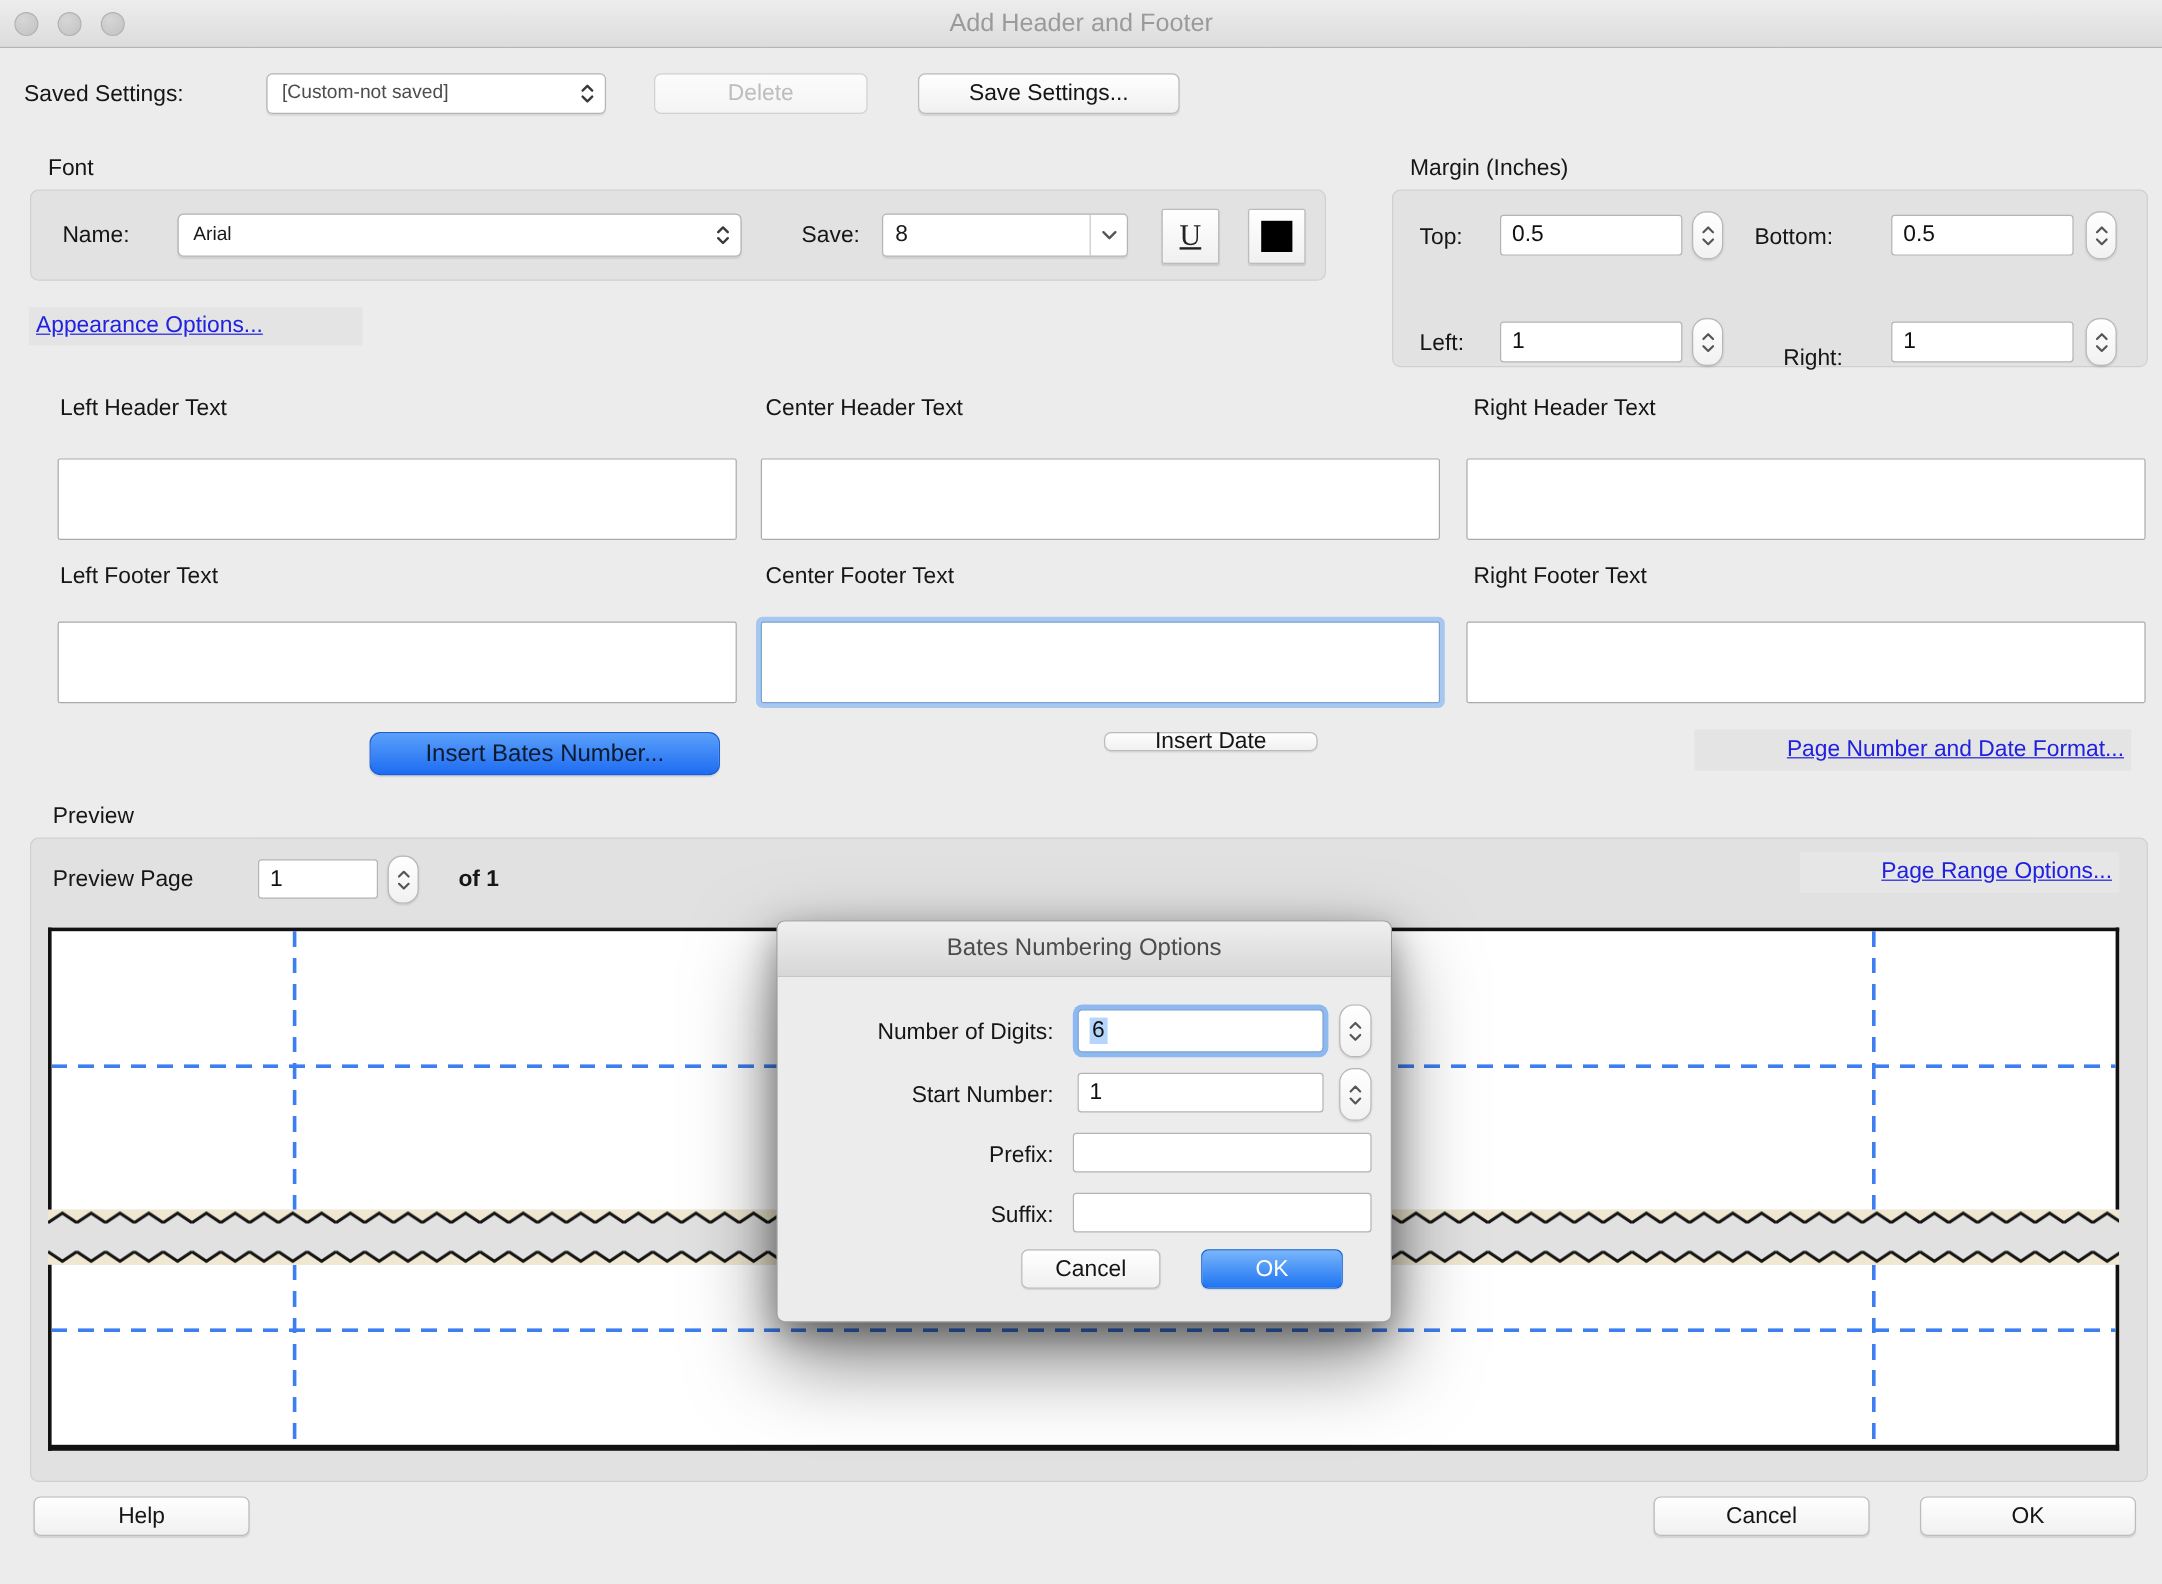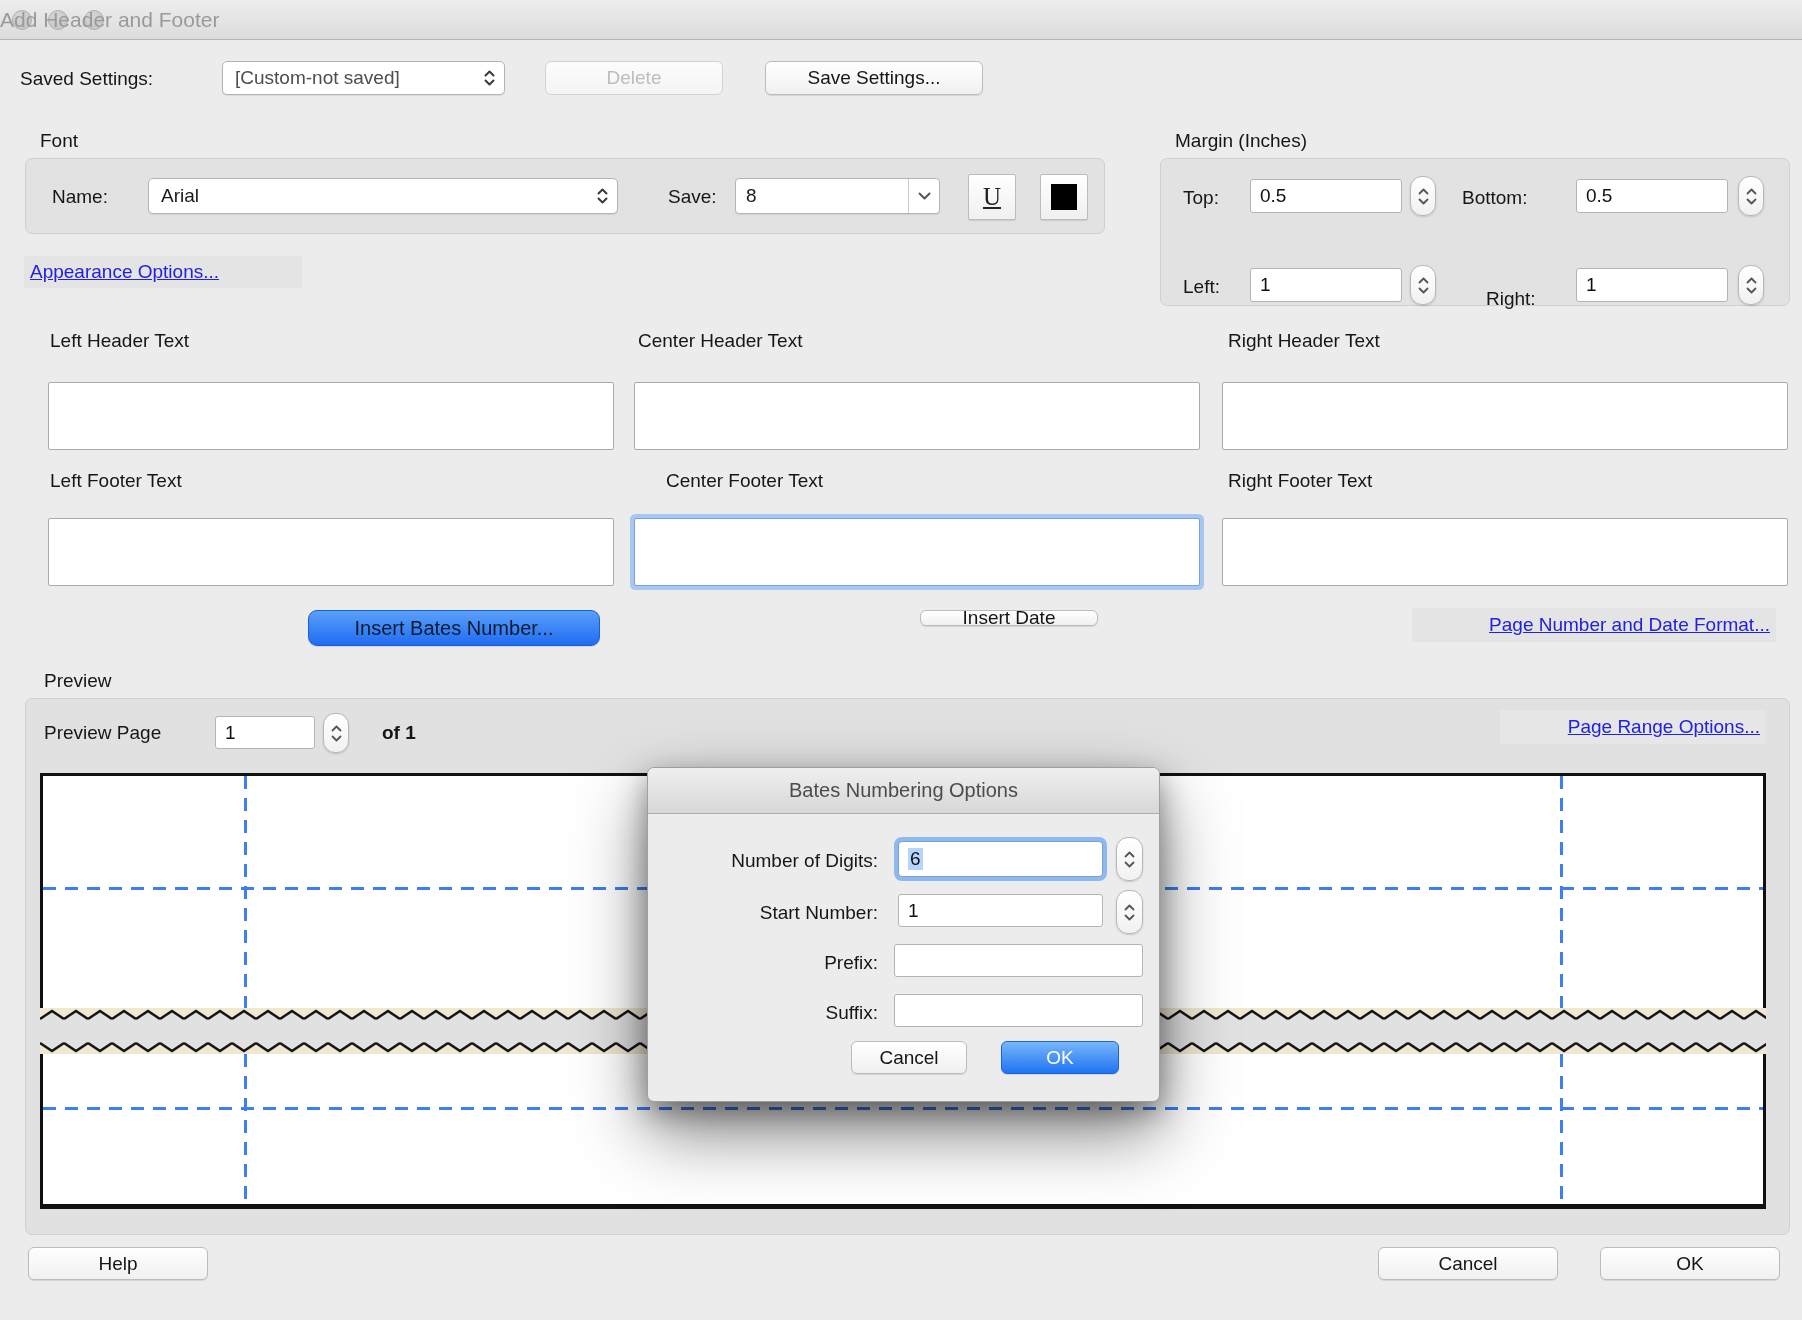--- a/index.html
+++ b/index.html
@@ -5,38 +5,38 @@
   html,body{margin:0;padding:0;background:#ececec;}
   .stage{position:relative;width:1802px;height:1320px;background:#ececec;
          font-family:"Liberation Sans",sans-serif;overflow:hidden;color:#1a1a1a;}
   .abs{position:absolute;box-sizing:border-box;}
   .lbl{font-size:19px;color:#161616;white-space:nowrap;}
   .section-lbl{font-size:19px;color:#161616;white-space:nowrap;}
   .titlebar{left:0;top:0;width:1802px;height:40px;
             background:linear-gradient(#ededed,#dcdcdc);border-bottom:1px solid #b5b5b5;}
   .traffic{width:20px;height:20px;border-radius:50%;top:10px;
            background:radial-gradient(circle at 35% 30%,#d6d6d6,#c2c2c2);border:1px solid #b0b0b0;}
-  .wintitle{left:0;top:0;width:1802px;height:40px;line-height:40px;
+  .wintitle{left:0;top:0;width:1802px;height:40px;line-height:40px;text-align:center;
             font-size:21px;color:#9a9a9a;}
   .groupbox{background:#e2e2e2;border:1px solid #d0d0d0;border-radius:7px;}
   .btn{display:flex;align-items:center;justify-content:center;
        background:linear-gradient(#ffffff,#f0f0f0);border:1px solid #bcbcbc;border-radius:6px;
        font-size:19px;color:#151515;box-shadow:0 1px 1px rgba(0,0,0,.10);}
   .btn.disabled{color:#bdbdbd;background:linear-gradient(#fcfcfc,#f4f4f4);
        border-color:#d2d2d2;box-shadow:none;}
   .btn.bates-blue{background:linear-gradient(#5aa0fa,#1e6cf2);border-color:#1a5ed2;
        color:#0b1a2e;border-radius:9px;font-size:20px;}
   .btn.ok-blue{background:linear-gradient(#79b6fb,#1e74f2);border-color:#1a66d9;color:#ffffff;}
   .field{background:#ffffff;border:1px solid #b4b4b4;border-radius:3px;font-size:19px;color:#111;
          padding:0 9px;box-sizing:border-box;display:flex;align-items:center;}
   input.field{font-family:"Liberation Sans",sans-serif;outline:none;}
   .bigbox{background:#ffffff;border:1px solid #aaaaaa;border-radius:2px;resize:none;outline:none;}
   .focusring{border:1px solid #7da2cf !important;box-shadow:0 0 0 4px #a6c8f0;}
   .dropdown{background:#ffffff;border:1px solid #b4b4b4;border-radius:5px;display:flex;
-            align-items:center;justify-content:space-between;padding:0 9px 0 12px;font-size:19px;
+            align-items:center;justify-content:space-between;padding:0 9px 0 12px;font-size:16px;
             box-shadow:0 1px 1px rgba(0,0,0,.08);}
   .combo{background:#ffffff;border:1px solid #b4b4b4;border-radius:4px;display:flex;
          align-items:stretch;font-size:19px;box-shadow:0 1px 1px rgba(0,0,0,.08);}
   .combo .val{flex:1;display:flex;align-items:center;padding-left:10px;}
   .combo .arrowseg{width:30px;border-left:1px solid #c9c9c9;display:flex;align-items:center;justify-content:center;}
   .stepper{display:flex;flex-direction:column;align-items:center;justify-content:center;gap:3px;
            background:linear-gradient(#ffffff,#f1f1f1);border:1px solid #b7b7b7;border-radius:12px;
            box-shadow:0 1px 2px rgba(0,0,0,.15);}
   .chevcol{display:flex;flex-direction:column;gap:2px;align-items:center;}
   .link{font-size:19px;color:#2121e0;text-decoration:underline;white-space:nowrap;cursor:pointer;}
@@ -164,21 +164,21 @@
   </div>
 
   <div class="abs lbl" style="left:50px;top:330px;">Left Header Text</div>
   <div class="abs lbl" style="left:638px;top:330px;">Center Header Text</div>
   <div class="abs lbl" style="left:1228px;top:330px;">Right Header Text</div>
   <textarea class="abs bigbox" style="left: 48px; top: 382px; width: 566px; height: 68px;" value=""></textarea>
   <textarea class="abs bigbox" style="left: 634px; top: 382px; width: 566px; height: 68px;" value=""></textarea>
   <textarea class="abs bigbox" style="left: 1222px; top: 382px; width: 566px; height: 68px;" value=""></textarea>
 
   <div class="abs lbl" style="left:50px;top:470px;">Left Footer Text</div>
-  <div class="abs lbl" style="left:638px;top:470px;margin-left:28px;">Center Footer Text</div>
+  <div class="abs lbl" style="left:638px;top:470px;">Center Footer Text</div>
   <div class="abs lbl" style="left:1228px;top:470px;">Right Footer Text</div>
   <textarea class="abs bigbox" style="left: 48px; top: 518px; width: 566px; height: 68px;" value=""></textarea>
   <textarea class="abs bigbox focusring" style="left: 634px; top: 518px; width: 566px; height: 68px;" value=""></textarea>
   <textarea class="abs bigbox" style="left: 1222px; top: 518px; width: 566px; height: 68px;" value=""></textarea>
 
   <div class="abs btn bates-blue" style="left:308px;top:610px;width:292px;height:36px;">Insert Bates Number...</div>
   <div class="abs btn" style="left:920px;top:610px;width:178px;height:16px;">Insert Date</div>
   <div class="abs linkbg" style="left:1412px;top:608px;width:364px;height:34px;justify-content:flex-end;">
     <span class="link">Page Number and Date Format...</span>
   </div>

